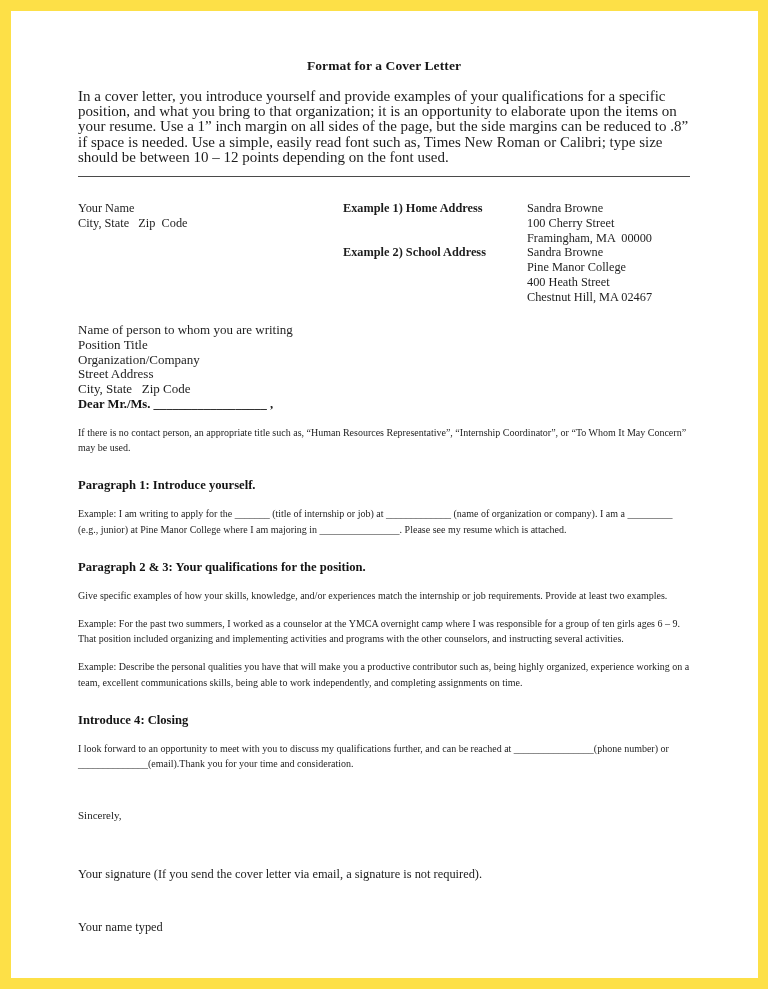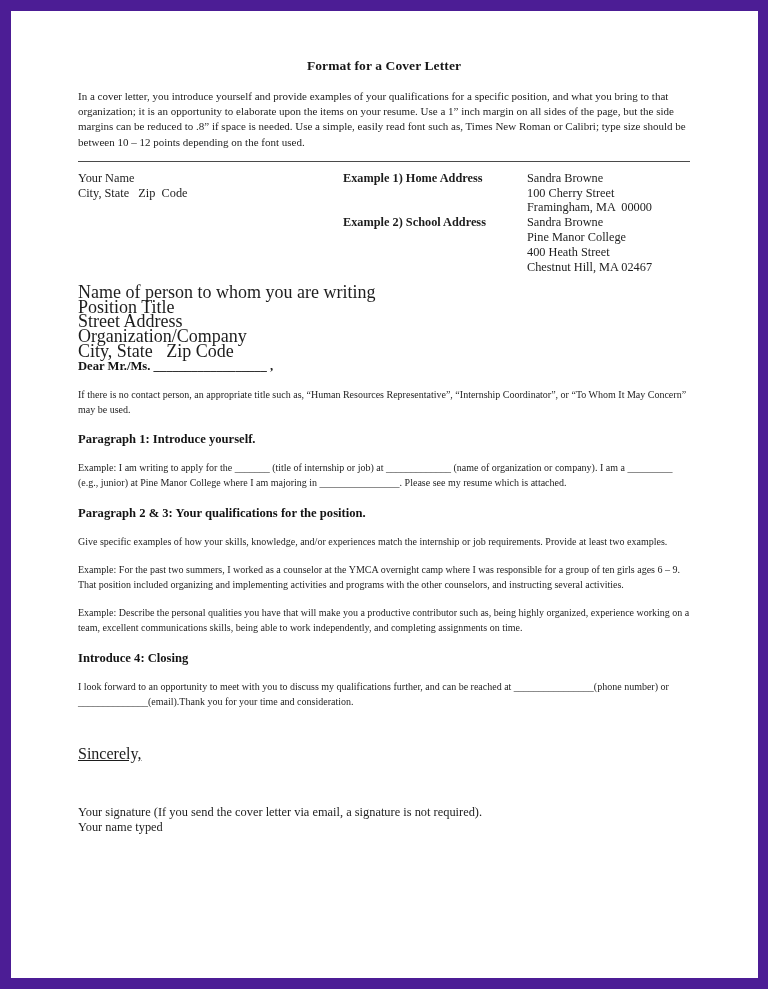--- a/index.html
+++ b/index.html
@@ -12,21 +12,21 @@
     height: 989px;
     overflow: hidden;
     font-family: "Liberation Serif", "DejaVu Serif", serif;
   }
 
   
   .page-frame {
     position: relative;
     width: 768px;
     height: 989px;
-    background: #4c1d95;
+    background: #fde047;
     box-sizing: border-box;
   }
 
   
   .sheet {
     position: absolute;
     left: 11px;
     top: 11px;
     width: 747px;
     height: 967px;
@@ -45,102 +45,101 @@
   .doc-title {
     text-align: center;
     font-weight: bold;
     font-size: 13.5px;
     letter-spacing: 0.1px;
     color: #171717;
     margin: 0 0 15px 0;
   }
 
   .intro-par {
-    font-size: 11px;
+    font-size: 15px;
     line-height: 15.2px;
     color: #1d1d1d;
     text-align: left;
     margin: 0;
   }
 
   .rule {
     border: 0;
     border-top: 1px solid #4a4a4a;
     margin: 11px 0 0 0;
     width: 100%;
   }
 
   
   .addr-block {
     position: relative;
-    margin-top: 9px;
+    margin-top: 24px;
     height: 110px;
     font-size: 12.3px;
     line-height: 14.8px;
     color: #1d1d1d;
   }
   .addr-col {
     position: absolute;
     top: 0;
   }
   .col-left  { left: 0px;   width: 260px; }
   .col-mid   { left: 265px; width: 170px; font-weight: bold; }
   .col-right { left: 449px; width: 180px; }
 
   .addr-line { white-space: pre; }
   .spacer-line { height: 14.8px; }
 
   .ex2-offset { margin-top: 29.6px; }
 
   
   .recipient-block {
-    margin-top: 4px;
-    font-size: 18px;
+    margin-top: 12px;
+    font-size: 13px;
     line-height: 14.8px;
     color: #1d1d1d;
   }
   .recipient-block div { white-space: pre; }
 
   .salutation {
     font-weight: bold;
     font-size: 12.6px;
     color: #141414;
     white-space: pre;
   }
 
   .para {
     margin-top: 13px;
     font-size: 10px;
     line-height: 15.2px;
     color: #1d1d1d;
   }
 
   .heading {
-    margin-top: 15px;
+    margin-top: 23px;
     font-weight: bold;
     font-size: 12.6px;
     line-height: 15px;
     color: #141414;
   }
 
   .sign-off {
     margin-top: 37px;
-    font-size: 16px;
-    line-height: 15.2px;
-    color: #1d1d1d;
-    text-decoration: underline;
+    font-size: 11px;
+    line-height: 15.2px;
+    color: #1d1d1d;
   }
 
   .signature-block {
     margin-top: 44px;
     font-size: 12.4px;
     line-height: 15.2px;
     color: #1d1d1d;
   }
-  .signature-block div { white-space: pre; }
+  .signature-block div { white-space: pre; margin-top: 37px; }
 </style>
 </head>
 <body>
 
 <div class="page-frame">
   <div class="sheet">
     <div class="doc-body">
 
       <h1 class="doc-title">Format for a Cover Letter</h1>
 
@@ -169,22 +168,22 @@
           <div class="addr-line">Pine Manor College</div>
           <div class="addr-line">400 Heath Street</div>
           <div class="addr-line">Chestnut Hill, MA 02467</div>
         </div>
 
       </div>
 
       <div class="recipient-block">
         <div>Name of person to whom you are writing</div>
         <div>Position Title</div>
+        <div>Organization/Company</div>
         <div>Street Address</div>
-        <div>Organization/Company</div>
         <div>City, State   Zip Code</div>
       </div>
 
       <div class="salutation">Dear Mr./Ms. __________________ ,</div>
 
       <p class="para">If there is no contact person, an appropriate title such as, “Human Resources Representative”, “Internship Coordinator”, or “To Whom It May Concern” may be used.</p>
 
       <div class="heading">Paragraph 1: Introduce yourself.</div>
 
       <p class="para">Example: I am writing to apply for the _______ (title of internship or job) at _____________ (name of organization or company).  I am a _________ (e.g., junior) at Pine Manor College where I am majoring in ________________. Please see my resume which is attached.</p>

